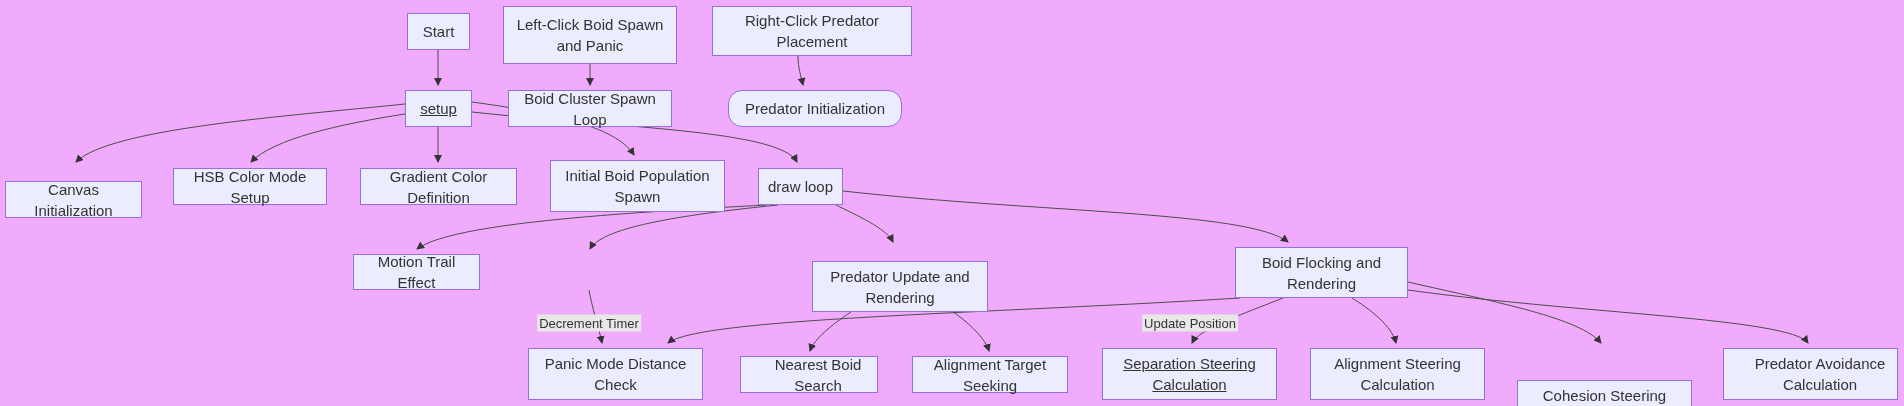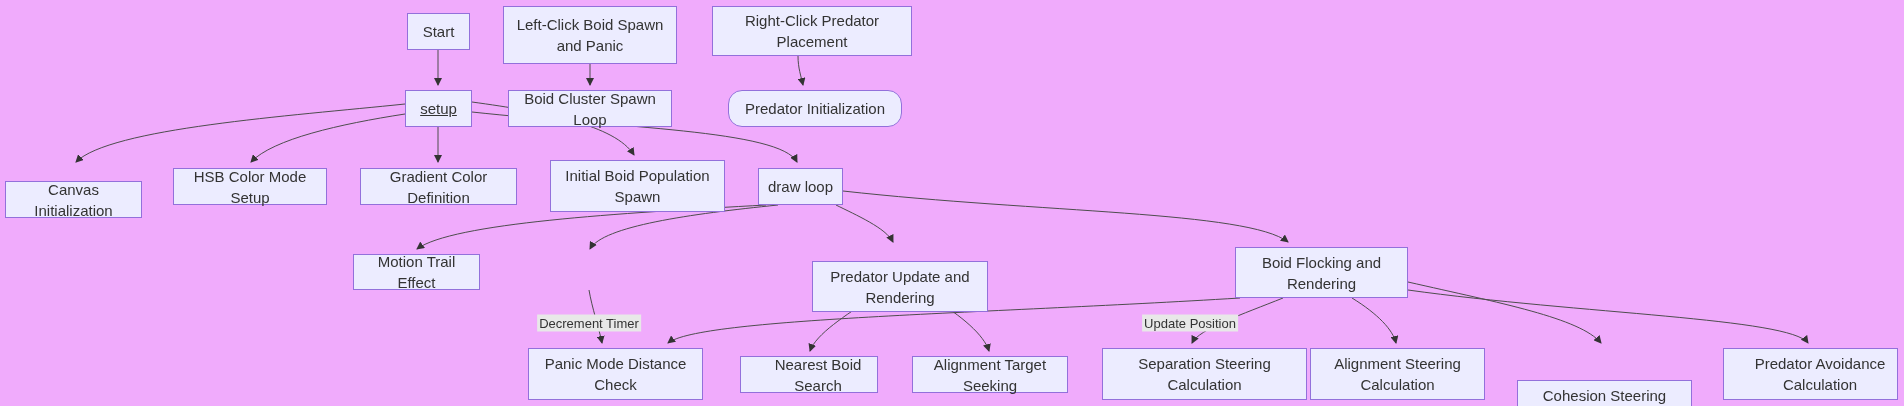--- a/index.html
+++ b/index.html
@@ -31,21 +31,21 @@
   .nd-gradient{left:360px;top:168px;width:157px;height:37px;}
   .nd-initialspawn{left:550px;top:160px;width:175px;height:52px;}
   .nd-drawloop{left:758px;top:168px;width:85px;height:37px;}
   .nd-motiontrail{left:353px;top:254px;width:127px;height:36px;}
   .nd-paniccount{left:512px;top:254px;width:155px;height:36px;}
   .nd-predupdate{left:812px;top:261px;width:176px;height:51px;}
   .nd-boidflock{left:1235px;top:247px;width:173px;height:51px;}
   .nd-panicdist{left:528px;top:348px;width:175px;height:52px;}
   .nd-nearest{left:740px;top:356px;width:138px;height:37px;padding-left:24px;}
   .nd-targetseek{left:912px;top:356px;width:156px;height:37px;}
-  .nd-separation{left:1102px;top:348px;width:205px;height:52px;}
+  .nd-separation{left:1102px;top:348px;width:175px;height:52px;text-decoration:underline;}
   .nd-alignment{left:1310px;top:348px;width:175px;height:52px;}
   .nd-cohesion{left:1517px;top:348px;width:175px;height:52px;margin-top:32px;}
   .nd-predavoid{left:1723px;top:348px;width:175px;height:52px;padding-left:25px;}
   .lbl-decrement{left:589px;top:323px;}
   .lbl-update{left:1190px;top:323px;}
   .edge{fill:none;stroke:#4d4d4d;stroke-width:1px;}
 </style>
 </head>
 <body>
 

